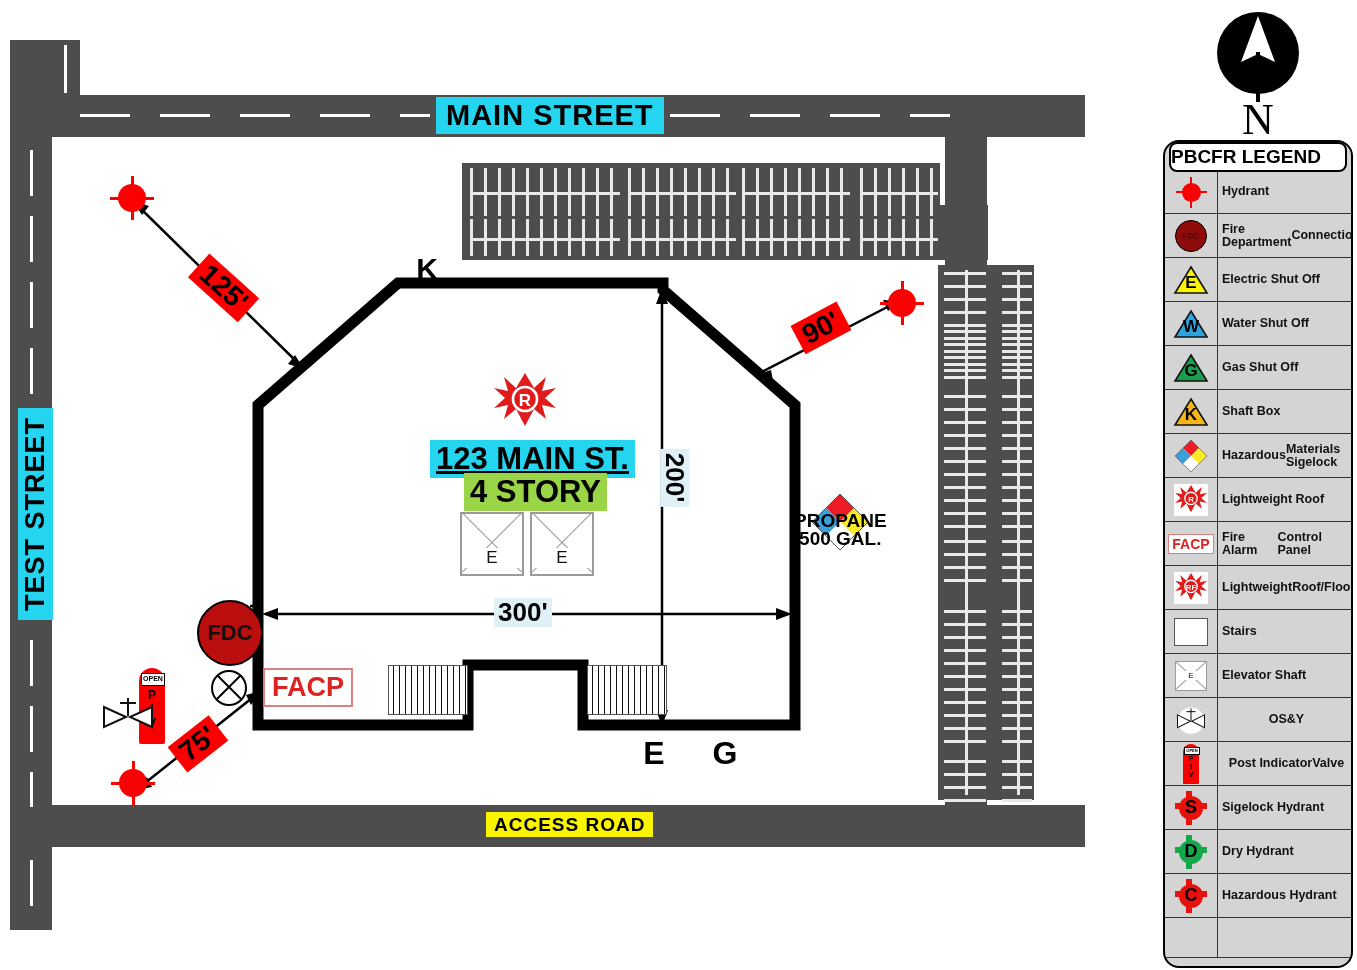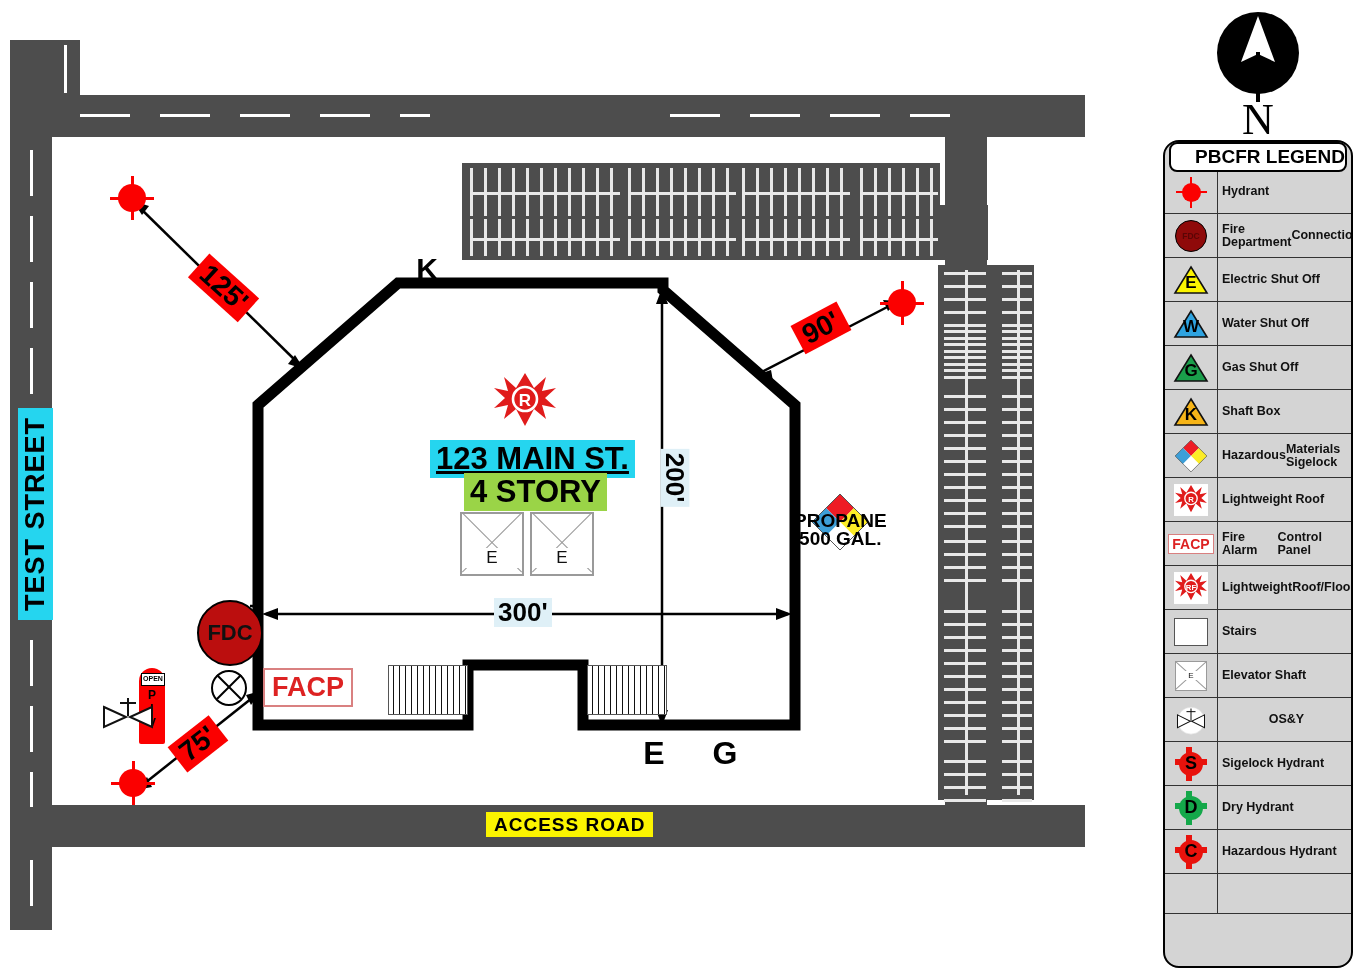--- a/index.html
+++ b/index.html
@@ -96,21 +96,21 @@
     border-radius:50%;background:#000;}
   #compass .n{position:absolute;left:0;top:86px;width:110px;text-align:center;
     font-size:44px;font-weight:400;color:#000;line-height:44px;
     font-family:"Liberation Serif",serif;}
 
   
   #legend{position:absolute;left:1163px;top:140px;width:186px;height:824px;
     background:#d4d4d4;border:2px solid #000;border-radius:16px;overflow:hidden;}
   #legend-title-wrap{position:absolute;left:1169px;top:142px;width:174px;height:26px;
     background:#fff;border:2px solid #000;border-radius:8px;
-    display:flex;align-items:center;justify-content:flex-end;}
+    display:flex;align-items:center;justify-content:flex-start;}
   #legend-title{font-weight:bold;font-size:19px;color:#000;letter-spacing:0px;}
   #legend-rows{position:absolute;left:0;top:28px;right:0;bottom:0;}
   .lrow{position:relative;display:flex;align-items:center;
     border-bottom:1px solid #333;height:44px;box-sizing:border-box;}
   .licon{width:52px;min-width:52px;height:100%;position:relative;
     display:flex;align-items:center;justify-content:center;}
   .ltext{font-size:12.5px;font-weight:bold;color:#111;line-height:13px;
     padding-left:4px;border-left:1px solid #333;height:100%;
     display:flex;align-items:center;}
   .ltext.ctr{justify-content:center;width:100%;}
@@ -169,20 +169,21 @@
   <div class="road-dash-h" style="left:80px;top:114px;width:50px;"></div>
   <div class="road-dash-h" style="left:160px;top:114px;width:50px;"></div>
   <div class="road-dash-h" style="left:240px;top:114px;width:50px;"></div>
   <div class="road-dash-h" style="left:320px;top:114px;width:50px;"></div>
   <div class="road-dash-h" style="left:400px;top:114px;width:30px;"></div>
   <div class="road-dash-h" style="left:670px;top:114px;width:50px;"></div>
   <div class="road-dash-h" style="left:750px;top:114px;width:50px;"></div>
   <div class="road-dash-h" style="left:830px;top:114px;width:50px;"></div>
   <div class="road-dash-h" style="left:910px;top:114px;width:40px;"></div>
 
+  <div class="street-label" id="main-street-label" style="left:436px;top:97px;">MAIN STREET</div>
   <div class="street-label" id="access-road-label" style="left:486px;top:812px;">ACCESS ROAD</div>
   <div class="street-label" id="test-street-label" style="left:18px;top:620px;">TEST STREET</div>
 
   <div class="lot" style="left:462px;top:163px;width:478px;height:97px;"></div>
   <div class="lot" style="left:940px;top:205px;width:48px;height:55px;"></div>
   <div id="lot-n-stalls">
       <div class="stall-v" style="left:470px;top:168px;height:48px;"></div>
       <div class="stall-v" style="left:484px;top:168px;height:48px;"></div>
       <div class="stall-v" style="left:498px;top:168px;height:48px;"></div>
       <div class="stall-v" style="left:512px;top:168px;height:48px;"></div>
@@ -669,20 +670,33 @@
               <polygon points="7,15 27,25 7,35" fill="#fff" stroke="#111" stroke-width="1.6"></polygon>
               <polygon points="49,15 29,25 49,35" fill="#fff" stroke="#111" stroke-width="1.6"></polygon>
             </svg>
           </div>
           <div class="ltext ctr">
             <span>OS&amp;Y</span>
           </div>
         </div>
         <div class="lrow" style="height:44px">
           <div class="licon">
+            <div class="lg-piv">
+              <div class="o">OPEN</div>
+              <div class="t">P<br>I<br>V</div>
+            </div>
+          </div>
+          <div class="ltext ctr">
+            <span>Post Indicator</span>
+            <br>
+            <span>Valve</span>
+          </div>
+        </div>
+        <div class="lrow" style="height:44px">
+          <div class="licon">
             <div class="lg-spec">
               <div class="nz" style="left:2px;top:12px;background:#e8120c"></div>
               <div class="nz" style="left:25px;top:12px;background:#e8120c"></div>
               <div class="nv" style="left:13px;top:0px;background:#e8120c"></div>
               <div class="nv" style="left:13px;top:25px;background:#e8120c"></div>
               <div class="body" style="background:#e8120c"></div>
               <div class="ltr">S</div>
             </div>
           </div>
           <div class="ltext">

